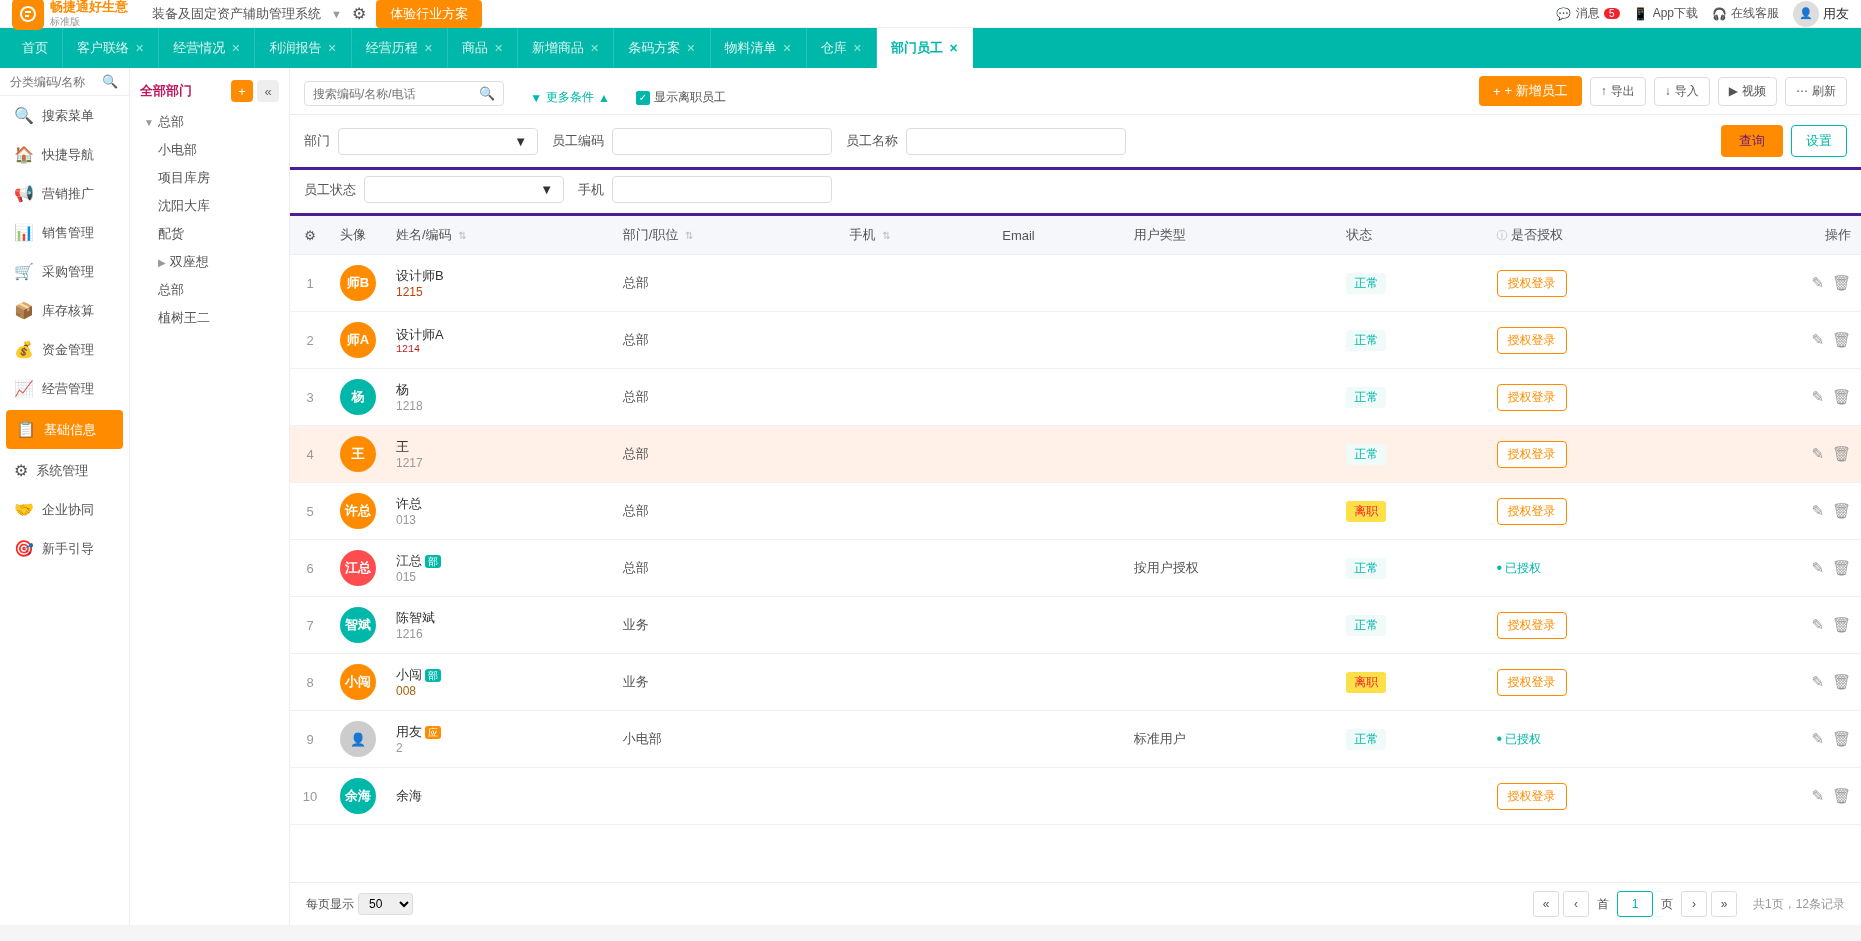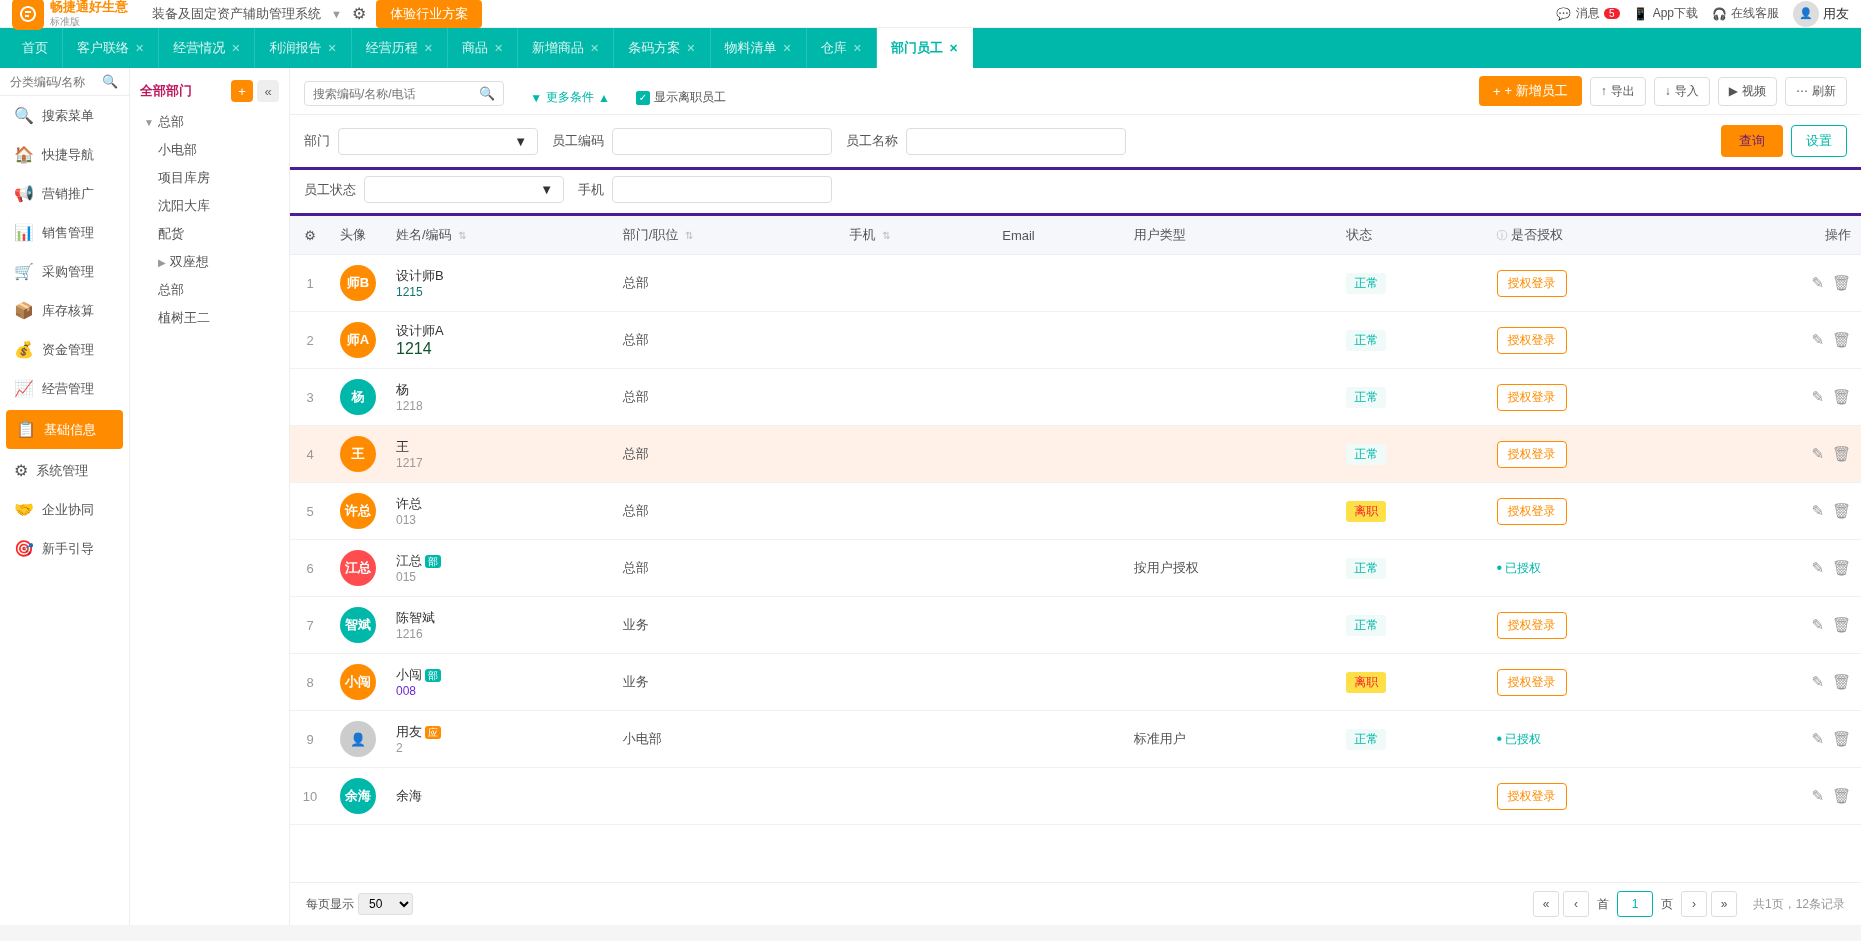--- a/index.html
+++ b/index.html
@@ -406,21 +406,21 @@
               </tr>
             </thead>
             <tbody id="employee-tbody">
             <tr>
     <td class="col-index">1</td>
     <td class="col-avatar">
                     <div class="avatar-circle" style="background:#ff8c00;">师B</div>
                   </td>
     <td class="col-name">
       <div style="font-size:13px;color:#333;">设计师B</div>
-      <div style="font-size:12px;color:#0f766e;">1215</div>
+      <div style="font-size:12px;color:#c2410c;">1215</div>
     </td>
     <td class="col-dept">总部</td>
     <td><span class="phone-blur"></span></td>
     <td class="col-email"></td>
     <td class="col-user-type"></td>
     <td><span class="status-badge status-normal">正常</span></td>
     <td><button class="auth-btn">授权登录</button></td>
     <td>
       <div class="col-ops">
         <span class="op-icon" title="编辑">✎</span>
@@ -428,21 +428,21 @@
       </div>
     </td>
   </tr>
                 <tr>
     <td class="col-index">2</td>
     <td class="col-avatar">
                     <div class="avatar-circle" style="background:#ff8c00;">师A</div>
                   </td>
     <td class="col-name">
       <div style="font-size:13px;color:#333;">设计师A</div>
-      <div style="font-size:16px;color:#14532d;">1214</div>
+      <div style="font-size:10px;color:#b91c1c;font-family:Liberation Mono, monospace;">1214</div>
     </td>
     <td class="col-dept">总部</td>
     <td><span class="phone-blur"></span></td>
     <td class="col-email"></td>
     <td class="col-user-type"></td>
     <td><span class="status-badge status-normal">正常</span></td>
     <td><button class="auth-btn">授权登录</button></td>
     <td>
       <div class="col-ops">
         <span class="op-icon" title="编辑">✎</span>
@@ -562,21 +562,21 @@
       </div>
     </td>
   </tr>
                 <tr>
     <td class="col-index">8</td>
     <td class="col-avatar">
                     <div class="avatar-circle" style="background:#ff8c00;">小闯</div>
                   </td>
     <td class="col-name">
       <div style="font-size:13px;color:#333;">小闯<span class="dept-badge">部</span></div>
-      <div style="font-size:12px;color:#6d28d9;">008</div>
+      <div style="font-size:12px;color:#a16207;">008</div>
     </td>
     <td class="col-dept">业务</td>
     <td><span class="phone-blur"></span></td>
     <td class="col-email"></td>
     <td class="col-user-type"></td>
     <td><span class="status-badge status-resigned">离职</span></td>
     <td><button class="auth-btn">授权登录</button></td>
     <td>
       <div class="col-ops">
         <span class="op-icon" title="编辑">✎</span>

